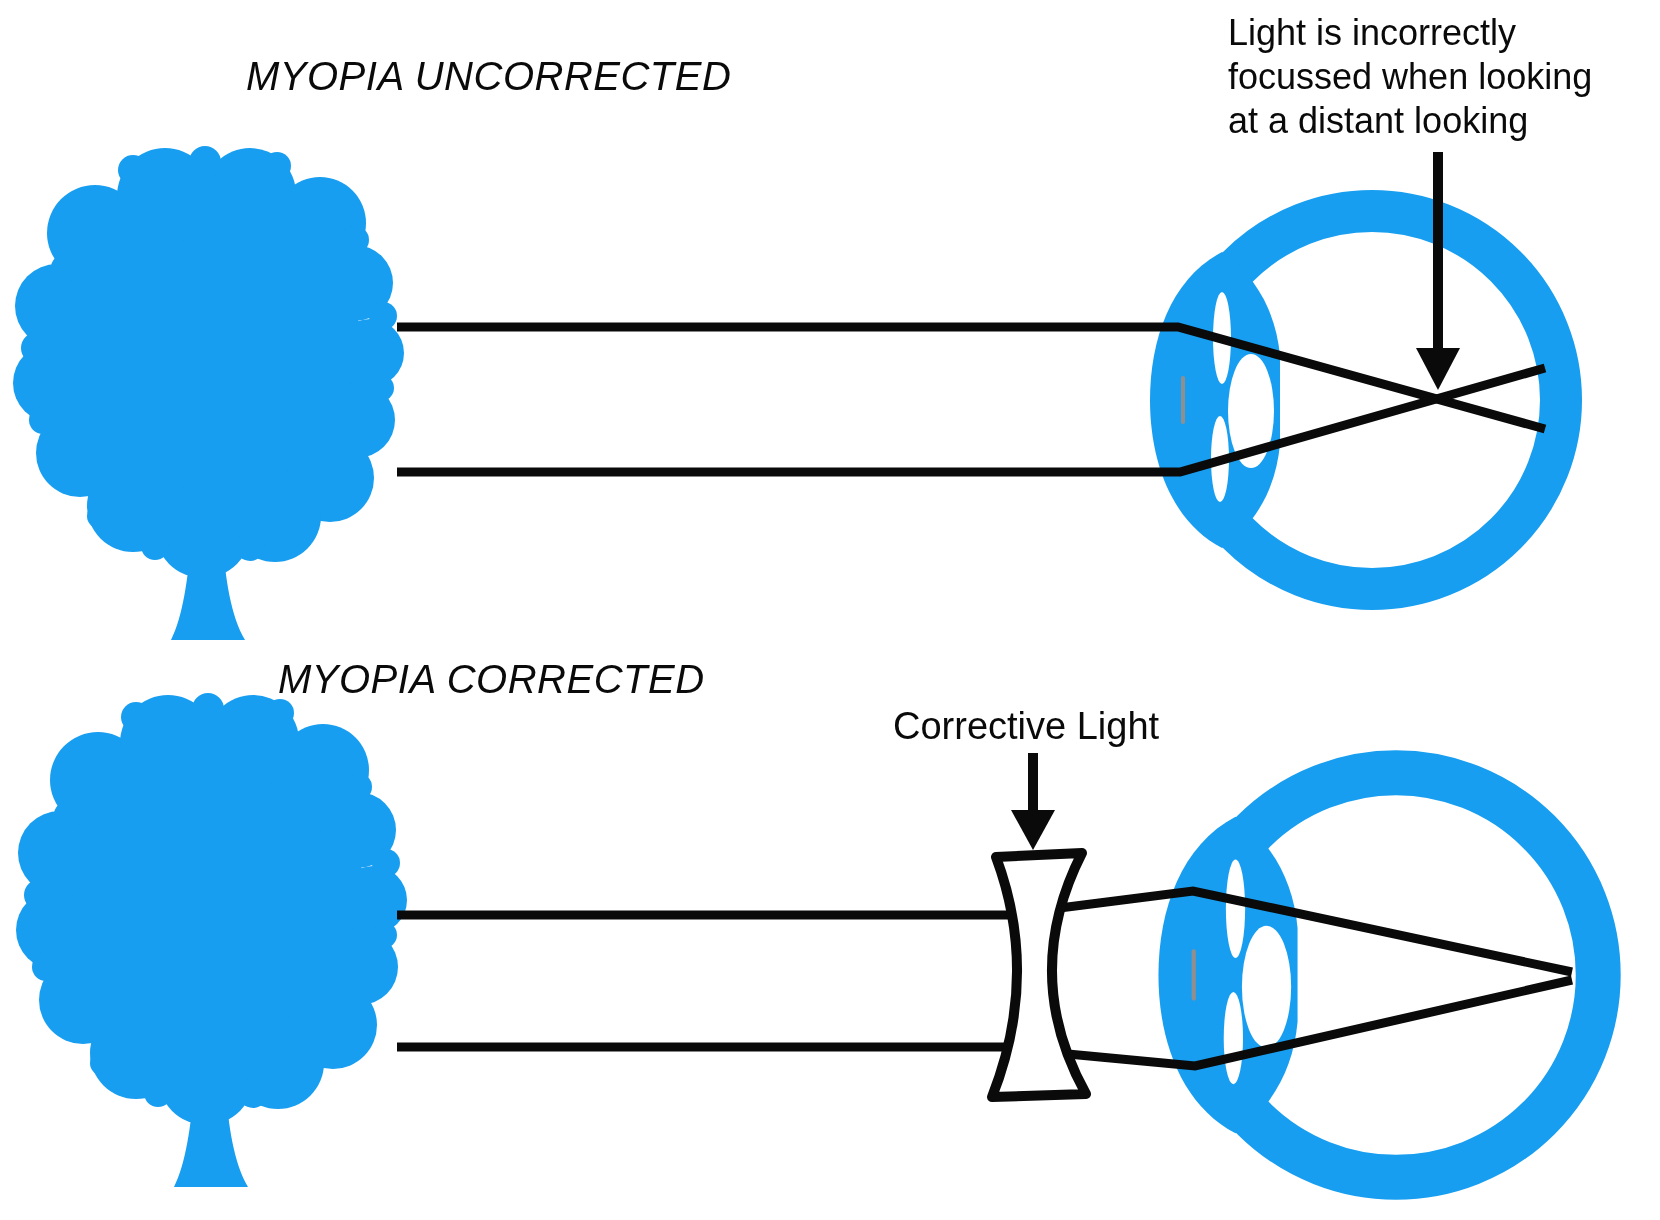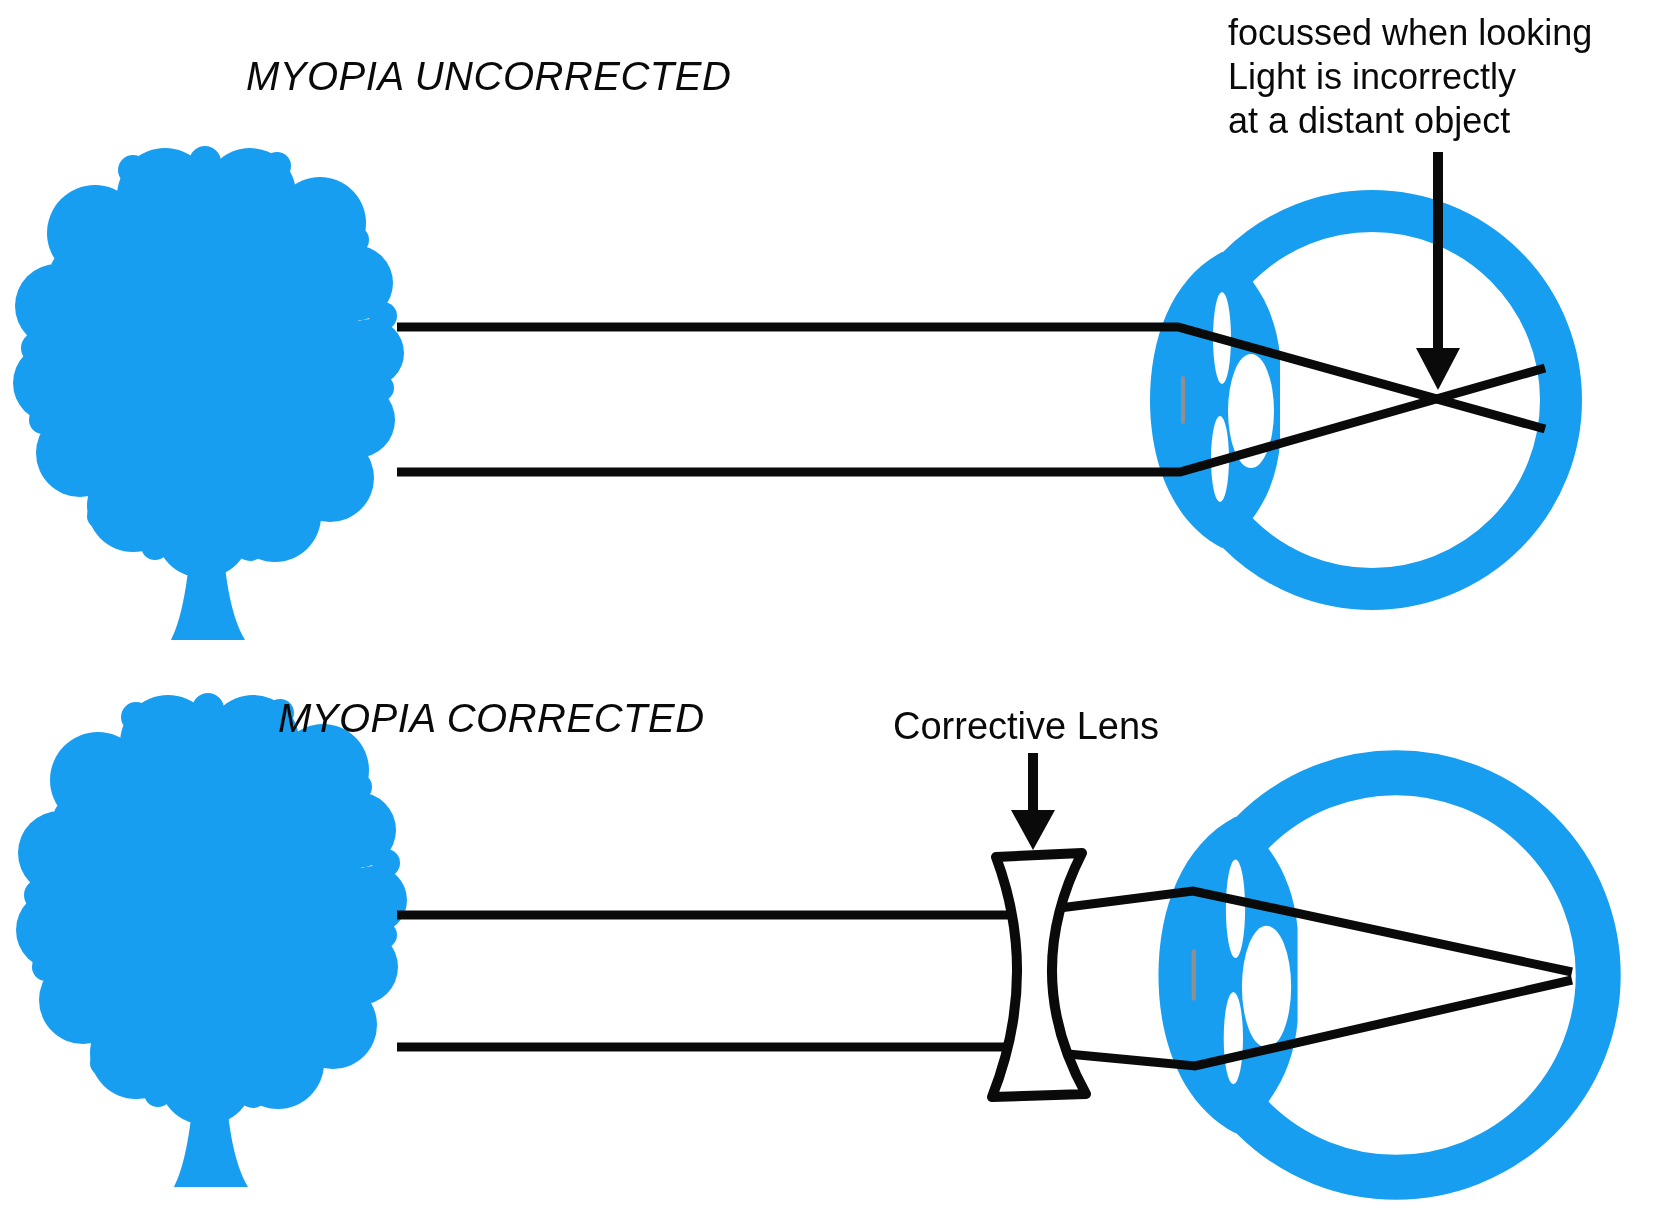--- a/index.html
+++ b/index.html
@@ -118,21 +118,21 @@
       <path d="M 996 857 L 1082 853
                Q 1020 975 1086 1094
                L 992 1097
                Q 1040 975 996 857 Z" fill="var(--bg)" stroke="var(--ink)" stroke-width="10" stroke-linejoin="round"></path>
     </g>
   </svg>
 
   <div class="label title" style="left:246px;top:54px;text-align:center;">MYOPIA UNCORRECTED</div>
 
   <div class="label annot" style="left:1228px;top:11px;">
+    <div>Light is incorrectly</div>
     <div>focussed when looking</div>
-    <div>Light is incorrectly</div>
-    <div>at a distant object</div>
+    <div>at a distant looking</div>
   </div>
 
-  <div class="label title" style="left:278px;top:696px;">MYOPIA CORRECTED</div>
+  <div class="label title" style="left:278px;top:657px;">MYOPIA CORRECTED</div>
 
-  <div class="label lens-label" style="left:893px;top:705px;">Corrective Lens</div>
+  <div class="label lens-label" style="left:893px;top:705px;">Corrective Light</div>
 </div>
 
 </body></html>

